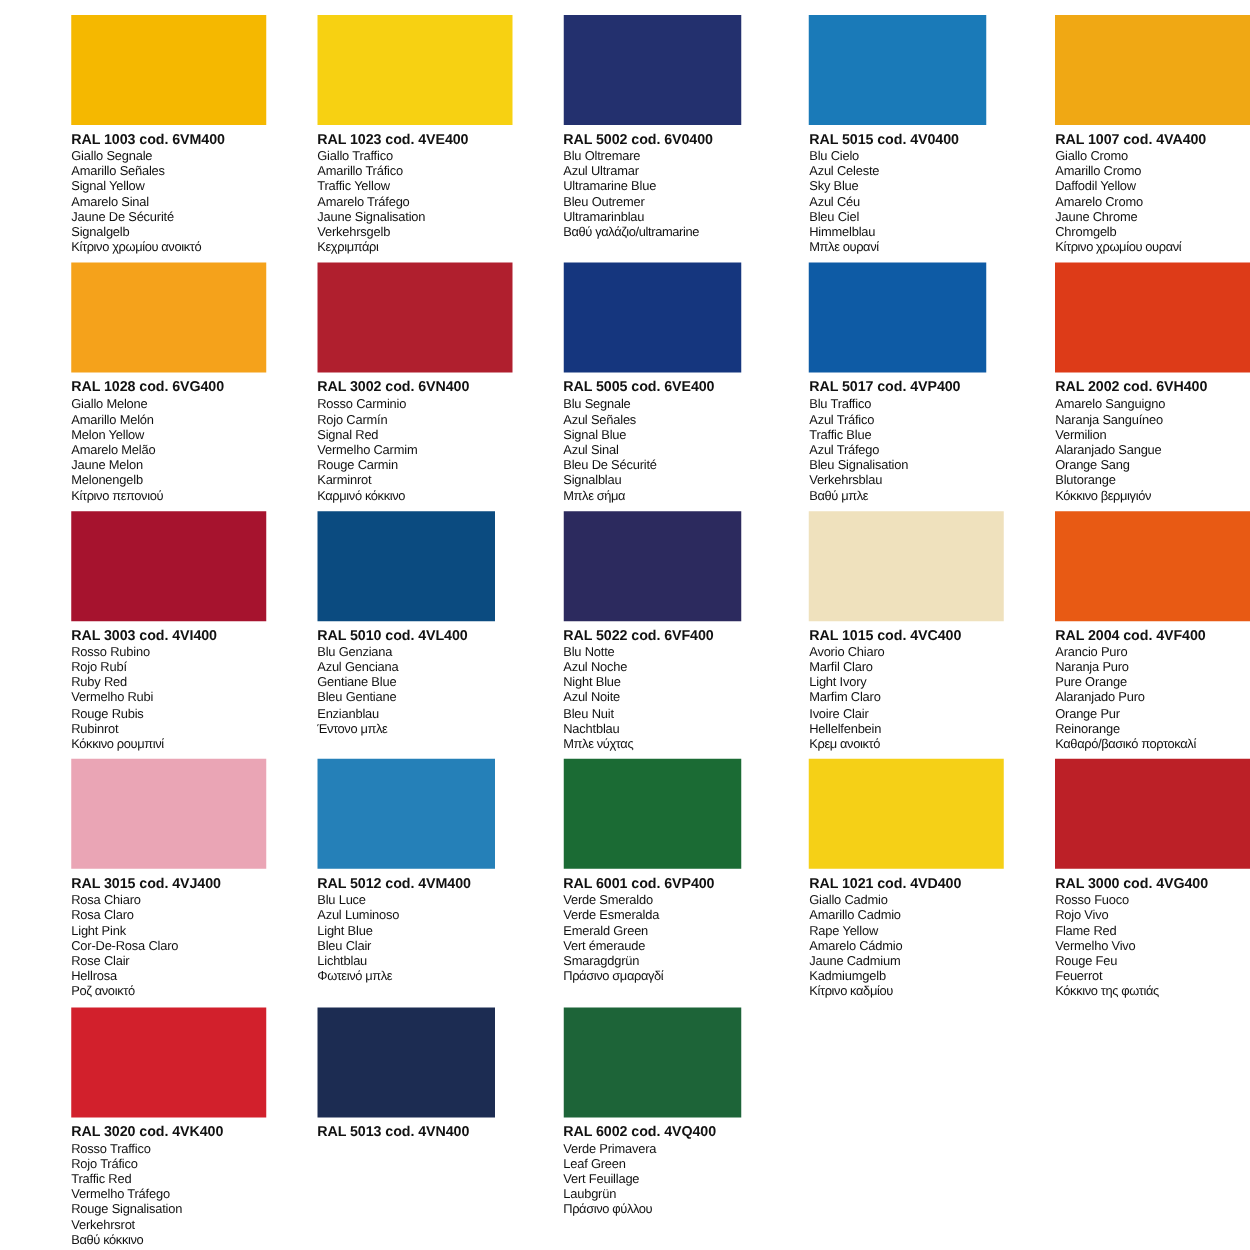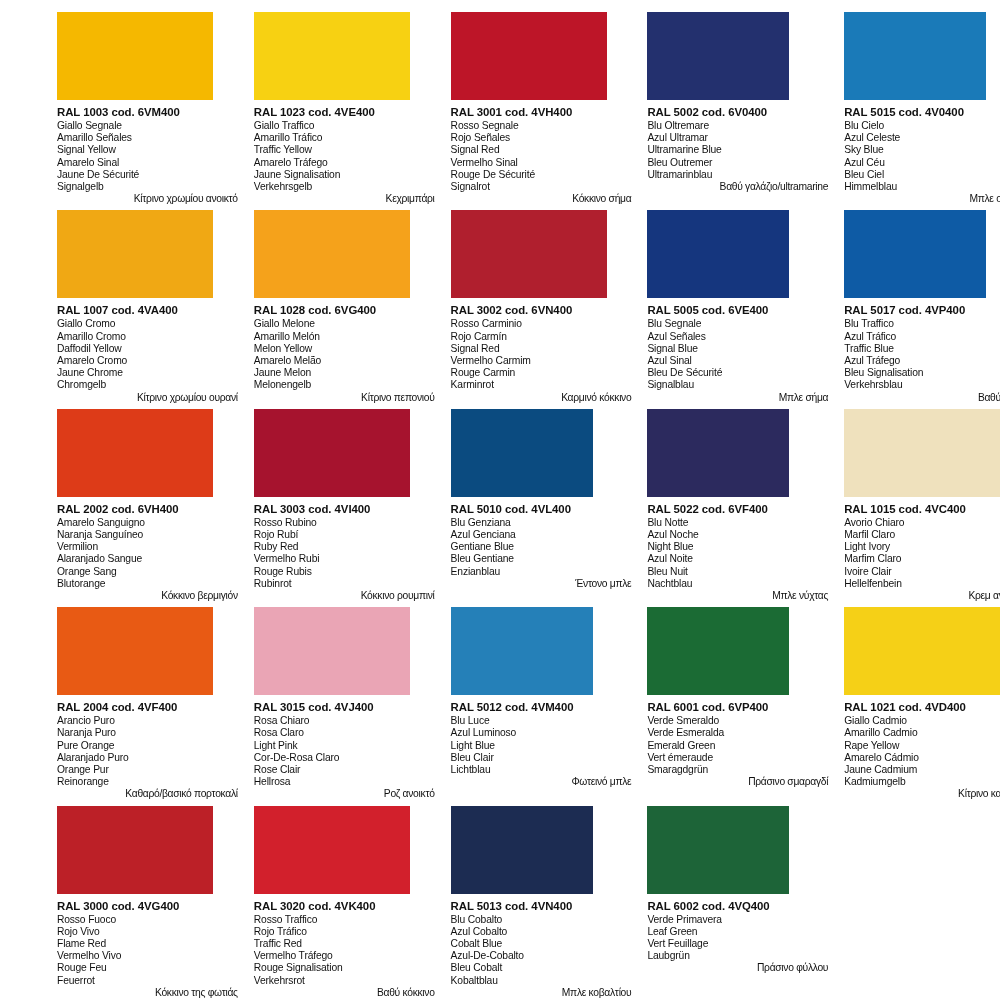--- a/index.html
+++ b/index.html
@@ -62,21 +62,20 @@
     padding: 0;
   }
   .names li {
     font-size: 10.3px;
     line-height: 12.2px;
     white-space: nowrap;
     letter-spacing: -0.15px;
   }
   .names li.greek {
     letter-spacing: -0.3px;
-    text-align: right;
   }
 </style>
 </head>
 <body>
 
 <div id="chart">
   <div class="grid">
       <div class="cell">
         <div class="swatch" style="background: rgb(245, 184, 0);"></div>
         <div class="code">RAL 1003 cod. 6VM400</div>
@@ -96,33 +95,20 @@
         <ul class="names">
           <li>Giallo Traffico</li>
           <li>Amarillo Tráfico</li>
           <li>Traffic Yellow</li>
           <li>Amarelo Tráfego</li>
           <li>Jaune Signalisation</li>
           <li>Verkehrsgelb</li>
           <li class="greek">Κεχριμπάρι</li>
         </ul>
       </div>
-      <div class="cell">
-        <div class="swatch" style="background: rgb(189, 21, 40);"></div>
-        <div class="code">RAL 3001 cod. 4VH400</div>
-        <ul class="names">
-          <li>Rosso Segnale</li>
-          <li>Rojo Señales</li>
-          <li>Signal Red</li>
-          <li>Vermelho Sinal</li>
-          <li>Rouge De Sécurité</li>
-          <li>Signalrot</li>
-          <li class="greek">Κόκκινο σήμα</li>
-        </ul>
-      </div>
       <div class="cell wide">
         <div class="swatch" style="background: rgb(35, 48, 110);"></div>
         <div class="code">RAL 5002 cod. 6V0400</div>
         <ul class="names">
           <li>Blu Oltremare</li>
           <li>Azul Ultramar</li>
           <li>Ultramarine Blue</li>
           <li>Bleu Outremer</li>
           <li>Ultramarinblau</li>
           <li class="greek">Βαθύ γαλάζιο/ultramarine</li>
@@ -355,29 +341,20 @@
           <li>Traffic Red</li>
           <li>Vermelho Tráfego</li>
           <li>Rouge Signalisation</li>
           <li>Verkehrsrot</li>
           <li class="greek">Βαθύ κόκκινο</li>
         </ul>
       </div>
       <div class="cell wide">
         <div class="swatch" style="background: rgb(28, 44, 82);"></div>
         <div class="code">RAL 5013 cod. 4VN400</div>
-        <ul class="names">
-          <li>Blu Cobalto</li>
-          <li>Azul Cobalto</li>
-          <li>Cobalt Blue</li>
-          <li>Azul-De-Cobalto</li>
-          <li>Bleu Cobalt</li>
-          <li>Kobaltblau</li>
-          <li class="greek">Μπλε κοβαλτίου</li>
-        </ul>
       </div>
       <div class="cell wide">
         <div class="swatch" style="background: rgb(29, 100, 56);"></div>
         <div class="code">RAL 6002 cod. 4VQ400</div>
         <ul class="names">
           <li>Verde Primavera</li>
           <li>Leaf Green</li>
           <li>Vert Feuillage</li>
           <li>Laubgrün</li>
           <li class="greek">Πράσινο φύλλου</li>

